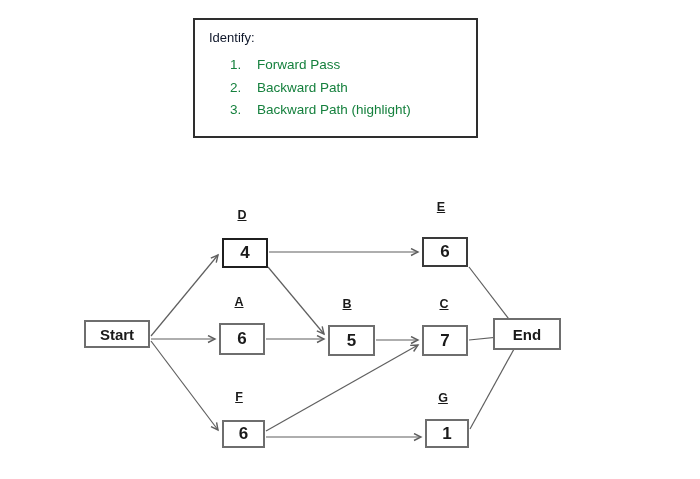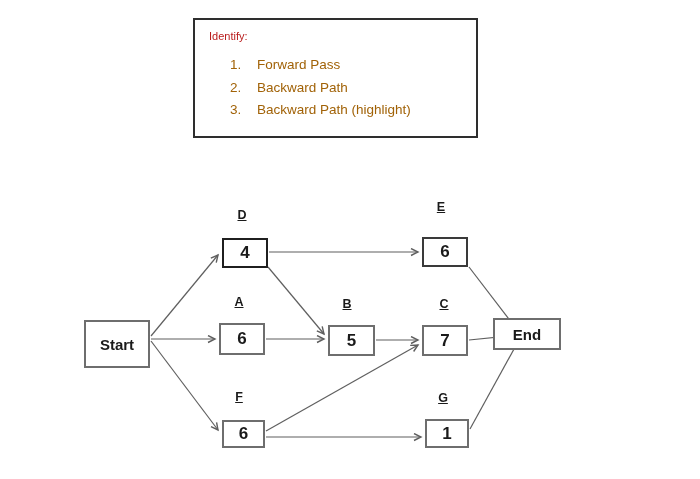--- a/index.html
+++ b/index.html
@@ -25,32 +25,32 @@
     height: 120px;
     border: 2px solid #2e2e2e;
     background: #ffffff;
     box-sizing: border-box;
     color: #1a1a1a;
   }
   .ibox-title {
     position: absolute;
     left: 14px;
     top: 10px;
-    font-size: 11px;
-    color: #b91c1c;
+    font-size: 13px;
+    color: #0f172a;
   }
   .ibox ol {
     position: absolute;
     left: 0;
     top: 38px;
     margin: 0;
     padding: 0 0 0 50px;
     list-style: decimal outside;
     font-size: 13.5px;
-    color: #a16207;
+    color: #15803d;
   }
   .ibox ol li {
     padding-left: 12px;
     margin-bottom: 8px;
     line-height: 14.5px;
   }
 
   
   .edges {
     position: absolute;
@@ -66,21 +66,21 @@
     box-sizing: border-box;
     display: flex;
     align-items: center;
     justify-content: center;
     font-weight: bold;
     color: #1a1a1a;
   }
   .node.terminal { font-size: 15px; }
   .node.activity { font-size: 17px; }
 
-  #node-start { left: 84px;  top: 320px; width: 66px; height: 48px; }
+  #node-start { left: 84px;  top: 320px; width: 66px; height: 28px; }
   #node-end   { left: 493px; top: 318px; width: 68px; height: 32px; }
   #node-d     { left: 222px; top: 238px; width: 46px; height: 30px; border-color: #1f1f1f; }
   #node-a     { left: 219px; top: 323px; width: 46px; height: 32px; }
   #node-b     { left: 328px; top: 325px; width: 47px; height: 31px; }
   #node-c     { left: 422px; top: 325px; width: 46px; height: 31px; }
   #node-e     { left: 422px; top: 237px; width: 46px; height: 30px; border-color: #3a3a3a; }
   #node-f     { left: 222px; top: 420px; width: 43px; height: 28px; }
   #node-g     { left: 425px; top: 419px; width: 44px; height: 29px; }
 
   .alabel {

